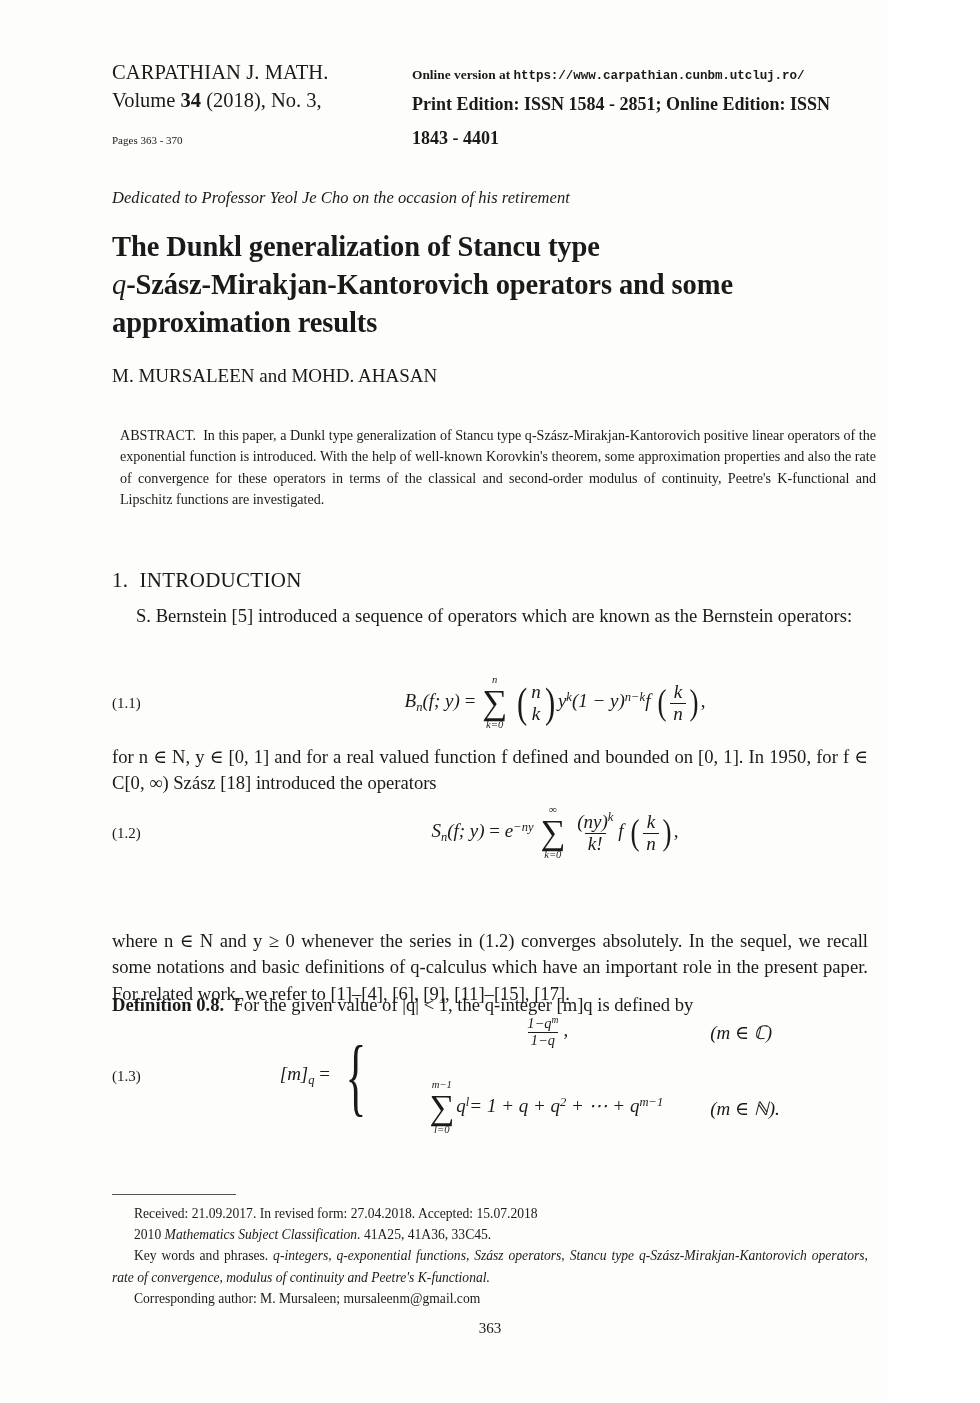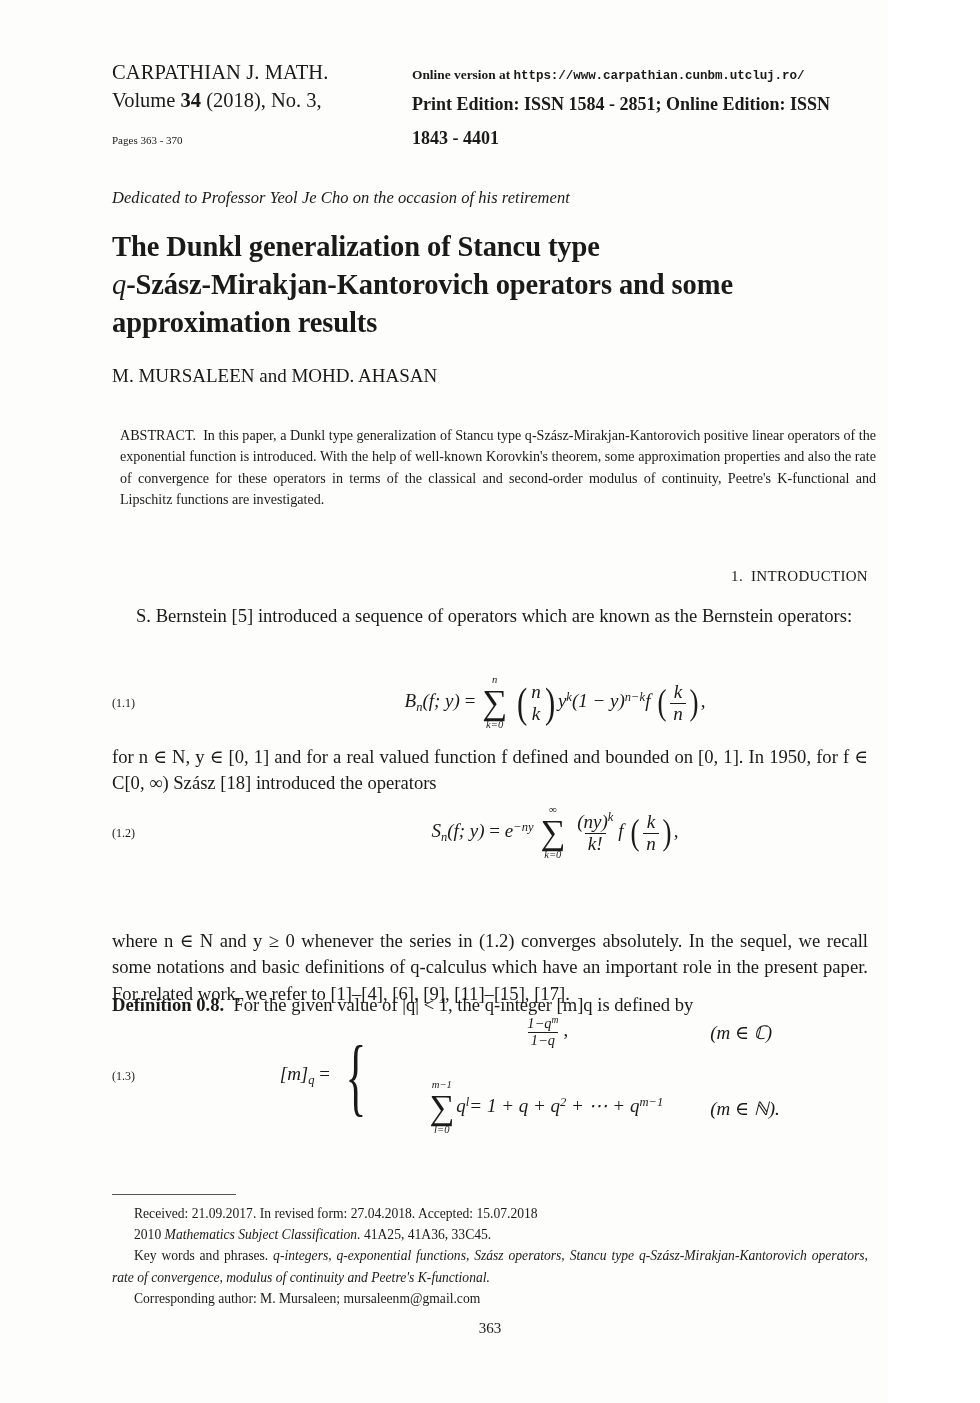--- a/index.html
+++ b/index.html
@@ -122,22 +122,22 @@
     margin-left: 8px;
   }
   .abstract .lead { font-variant: small-caps; }
 
   
   .section-head {
     position: absolute;
     top: 568px;
     left: 0;
     width: 756px;
-    text-align: right;
-    font-size: 15px;
+    text-align: left;
+    font-size: 21px;
     font-variant: small-caps;
     letter-spacing: 0.3px;
   }
 
   
   .para {
     position: absolute;
     left: 0;
     width: 756px;
     font-size: 18.6px;
@@ -156,21 +156,21 @@
     position: absolute;
     left: 0;
     width: 756px;
     display: flex;
     flex-direction: row;
     align-items: center;
   }
   .eq-num {
     width: 130px;
     flex: none;
-    font-size: 12px;
+    font-size: 15px;
   }
   .eq-body {
     flex: 1;
     text-align: center;
     font-size: 19px;
     font-family: "Liberation Serif", "DejaVu Serif", serif;
   }
   .eq1 { top: 666px; height: 74px; }
   .eq2 { top: 796px; height: 74px; }
   .eq3 { top: 1022px; height: 108px; align-items: center; }

